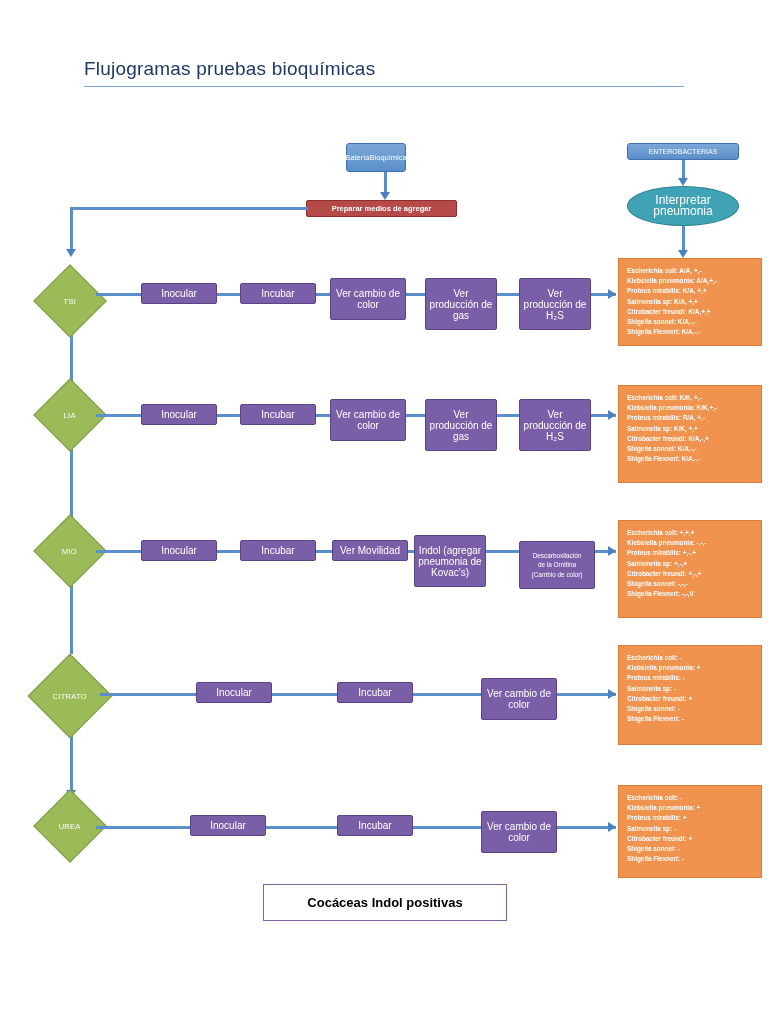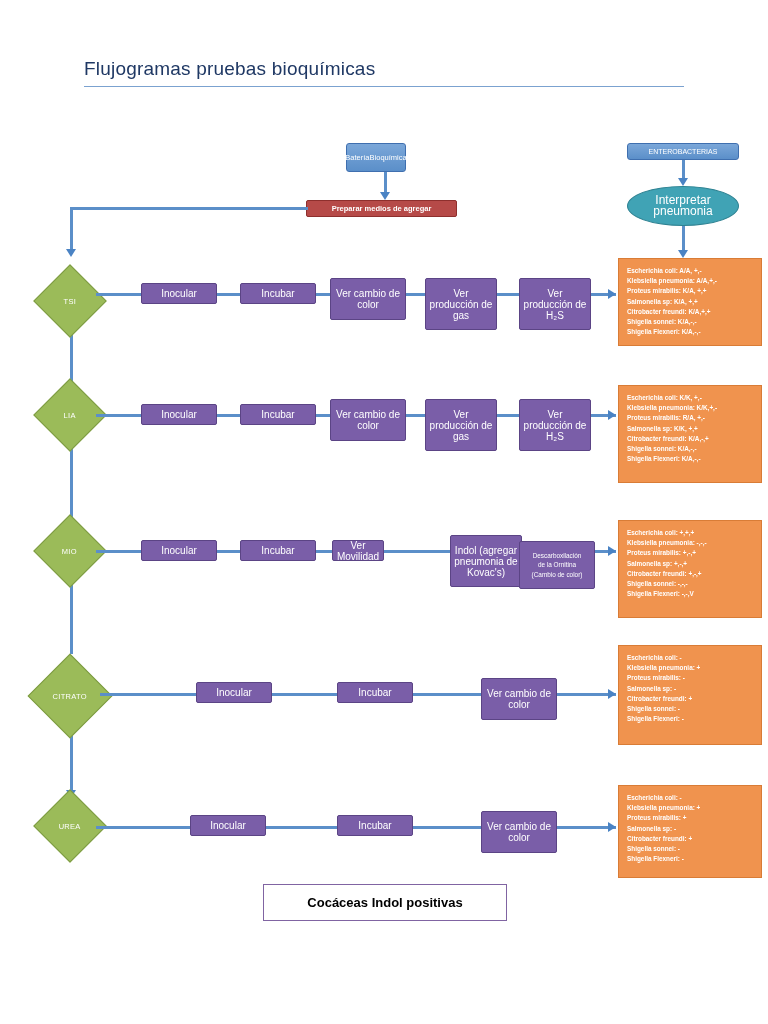--- a/index.html
+++ b/index.html
@@ -202,24 +202,24 @@
 </div>
 <div class="conn h" style="left:96px; top:550px; width:520px;"></div>
 <div class="arrow-r" style="left:608px; top:546.2px;"></div>
 
 <div class="node purple-box" style="left:141px; top:540px; width:76px; height:21px;">
   <span>Inocular</span>
 </div>
 <div class="node purple-box" style="left:240px; top:540px; width:76px; height:21px;">
   <span>Incubar</span>
 </div>
-<div class="node purple-box" style="left:332px; top:540px; width:52px; height:21px;">
+<div class="node purple-box" style="left:332px; top:540px; width:76px; height:21px;">
   <span>Ver Movilidad</span>
 </div>
-<div class="node purple-box" style="left:450px; top:535px; width:72px; height:52px; flex-direction:column;">
+<div class="node purple-box" style="left:414px; top:535px; width:72px; height:52px; flex-direction:column;">
   <span>Indol (agregar</span>
   <span>pneumonia de</span>
   <span>Kovac's)</span>
 </div>
 <div class="node purple-box" style="left:519px; top:541px; width:76px; height:48px; flex-direction:column; font-size:6.4px; line-height:9.5px;">
   <span>Descarboxilación</span>
   <span>de la Ornitina</span>
   <span>(Cambio de color)</span>
 </div>
 

